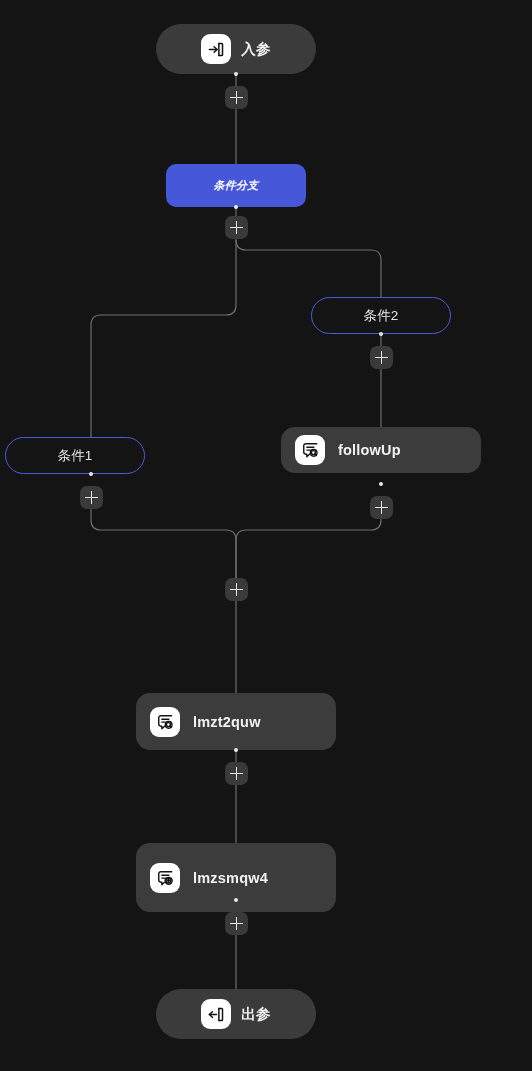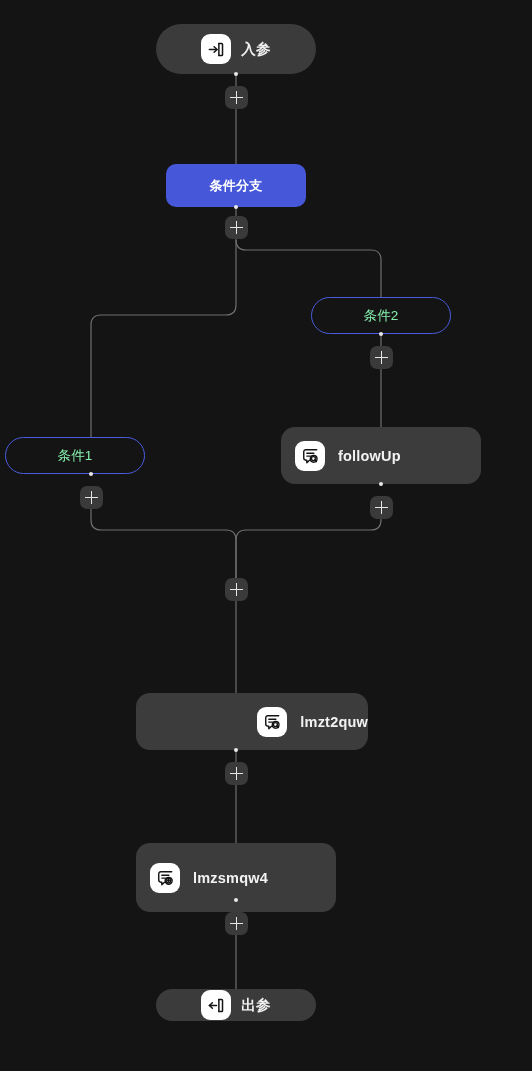--- a/index.html
+++ b/index.html
@@ -49,26 +49,27 @@
   .node.task {
     border-radius: 14px;
     padding-left: 14px;
     gap: 13px;
   }
   .node.branch-root {
     background: #4658d9;
     color: #ffffff;
     border-radius: 10px;
     justify-content: center;
-    font-size: 13px;
+    font-size: 11px;
+    font-style: italic;
   }
   .node.cond {
     background: transparent;
     border: 1.6px solid #4a5cdb;
-    color: #86efac;
+    color: #e5e5e5;
     border-radius: 999px;
     justify-content: center;
     font-size: 13.5px;
     font-weight: normal;
   }
 
   
   .ibadge {
     width: 30px;
     height: 30px;
@@ -146,34 +147,34 @@
       </div>
       <div class="node branch-root" style="left: 166px; top: 164px; width: 140px; height: 43px;">
         <span class="nlabel">条件分支</span>
       </div>
       <div class="node cond" style="left: 311px; top: 297px; width: 140px; height: 37px;">
         <span class="nlabel">条件2</span>
       </div>
       <div class="node cond" style="left: 5px; top: 437px; width: 140px; height: 37px;">
         <span class="nlabel">条件1</span>
       </div>
-      <div class="node task" style="left: 281px; top: 427px; width: 200px; height: 57px;">
+      <div class="node task" style="left: 281px; top: 427px; width: 200px; height: 46px;">
         <span class="ibadge">
           <svg width="20" height="20" viewBox="0 0 24 24" fill="none" stroke="#141414" stroke-width="1.7" stroke-linecap="round" stroke-linejoin="round">
             <path d="M20 4.5H7a2.5 2.5 0 0 0-2.5 2.5v7.5A2.5 2.5 0 0 0 7 17h1.2v3l3.2-3"></path>
             <path d="M8.2 8.6h8.4"></path>
             <path d="M8.2 12.1h4.2"></path>
             <circle cx="16.4" cy="15.4" r="4" fill="#fff"></circle>
             <circle cx="16.1" cy="15.1" r="2.4"></circle>
             <path d="M17.9 16.9 19.7 18.7"></path>
           </svg>
         </span>
         <span class="nlabel">followUp</span>
       </div>
-      <div class="node task" style="left: 136px; top: 693px; width: 232px; height: 57px; justify-content: flex-end;">
+      <div class="node task" style="left: 136px; top: 693px; width: 200px; height: 57px;">
         <span class="ibadge">
           <svg width="20" height="20" viewBox="0 0 24 24" fill="none" stroke="#141414" stroke-width="1.7" stroke-linecap="round" stroke-linejoin="round">
             <path d="M20 4.5H7a2.5 2.5 0 0 0-2.5 2.5v7.5A2.5 2.5 0 0 0 7 17h1.2v3l3.2-3"></path>
             <path d="M8.2 8.6h8.4"></path>
             <path d="M8.2 12.1h4.2"></path>
             <circle cx="16.4" cy="15.4" r="4" fill="#fff"></circle>
             <circle cx="16.1" cy="15.1" r="2.4"></circle>
             <path d="M17.9 16.9 19.7 18.7"></path>
           </svg>
         </span>
@@ -186,21 +187,21 @@
             <path d="M8.2 8.6h8.4"></path>
             <path d="M8.2 12.1h4.2"></path>
             <circle cx="16.4" cy="15.4" r="4.2" fill="#fff"></circle>
             <circle cx="16.1" cy="15.1" r="2.9"></circle>
             <path d="M16.1 13.6v3"></path>
             <path d="M14.6 15.1h3"></path>
           </svg>
         </span>
         <span class="nlabel">lmzsmqw4</span>
       </div>
-      <div class="node io" style="left: 156px; top: 989px; width: 160px; height: 32px;">
+      <div class="node io" style="left: 156px; top: 989px; width: 160px; height: 50px;">
         <span class="ibadge">
           <svg width="19" height="19" viewBox="0 0 24 24" fill="none" stroke="#141414" stroke-width="1.9" stroke-linecap="round" stroke-linejoin="round">
             <path d="M12 12H3"></path>
             <path d="M6.8 8.5 3 12l3.8 3.5"></path>
             <path d="M15 4.5h3.6a1 1 0 0 1 1 1v13a1 1 0 0 1-1 1H15" fill="none"></path>
             <path d="M15 4.5v15"></path>
           </svg>
         </span>
         <span class="nlabel">出参</span>
       </div>

